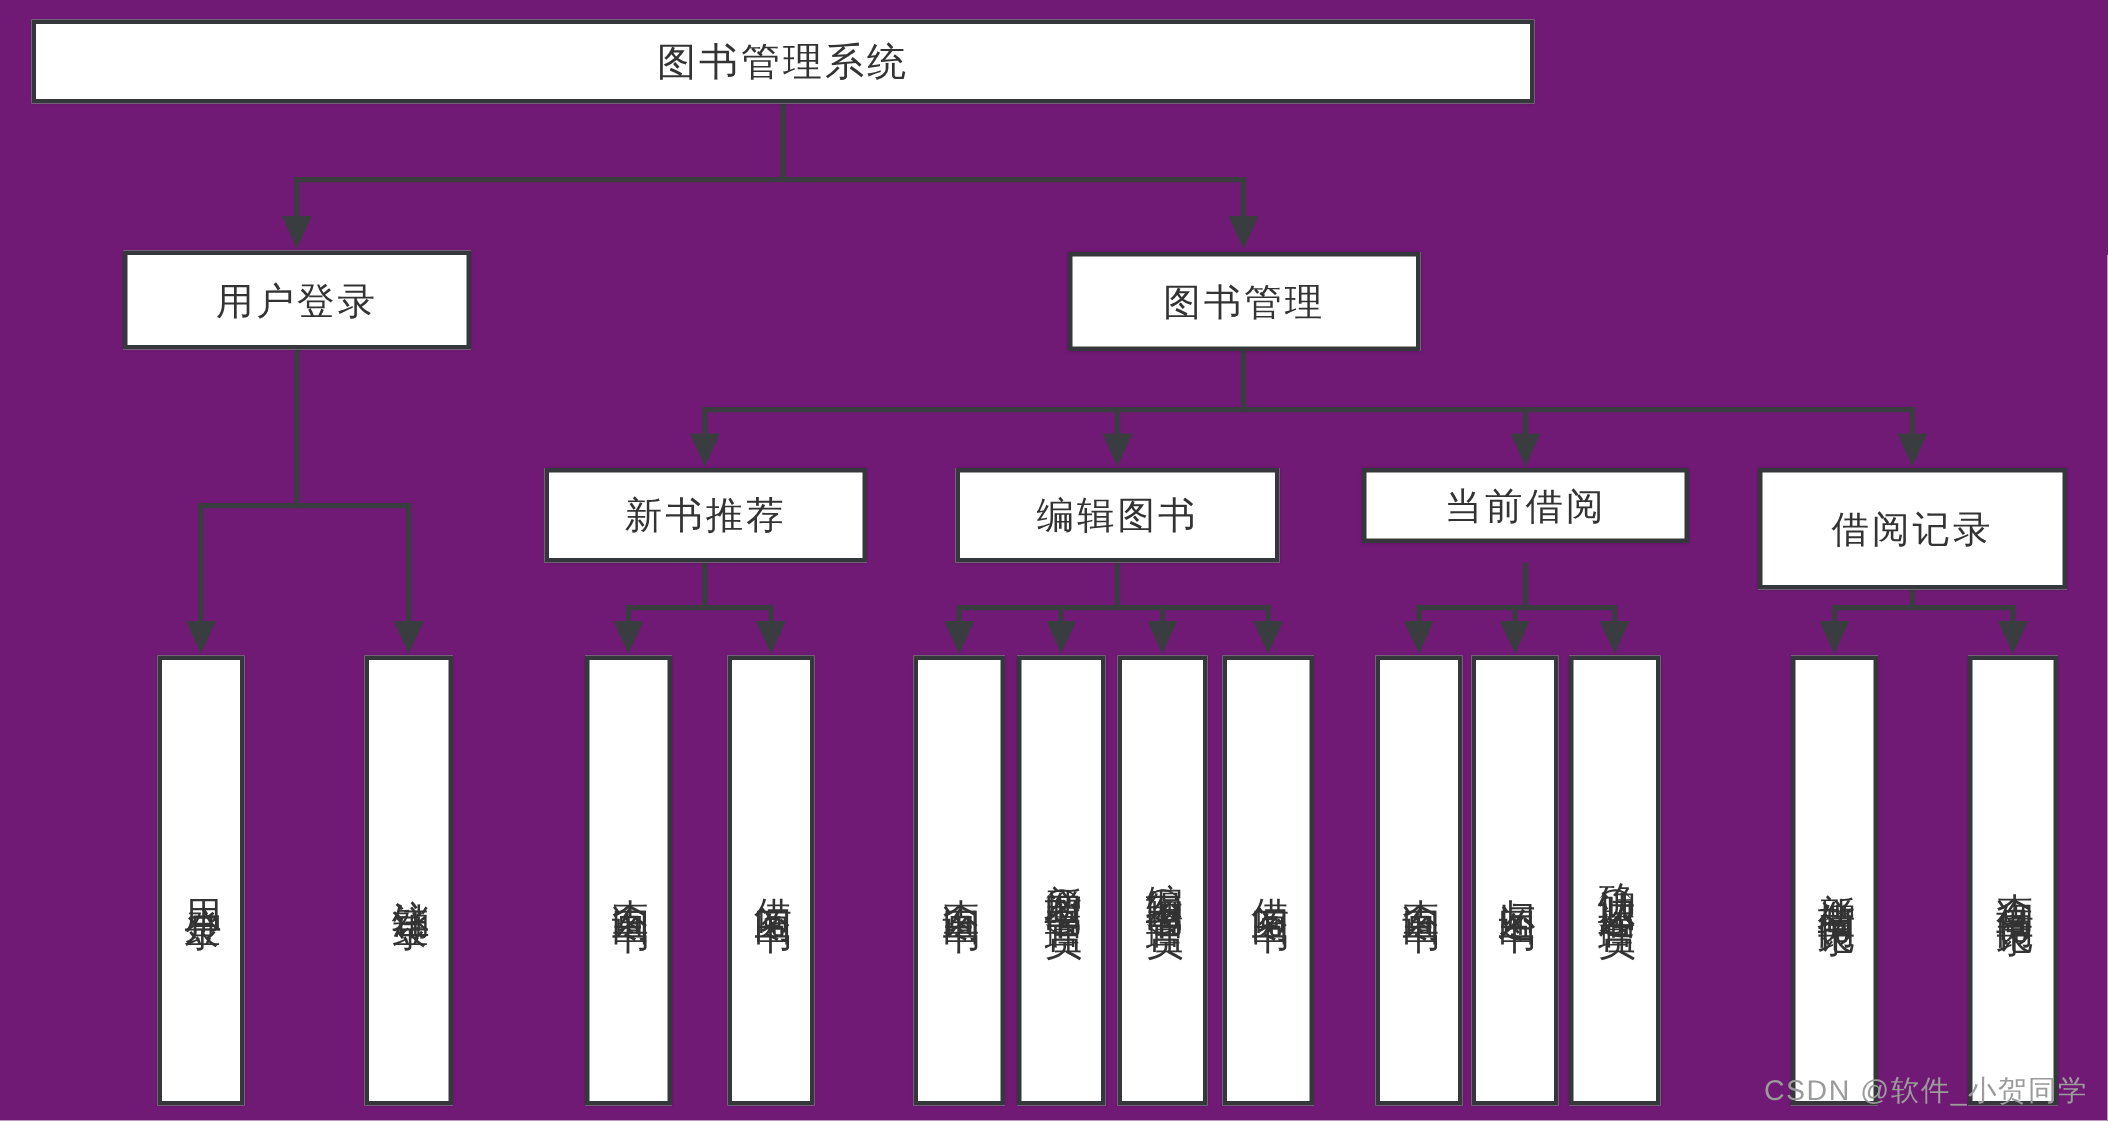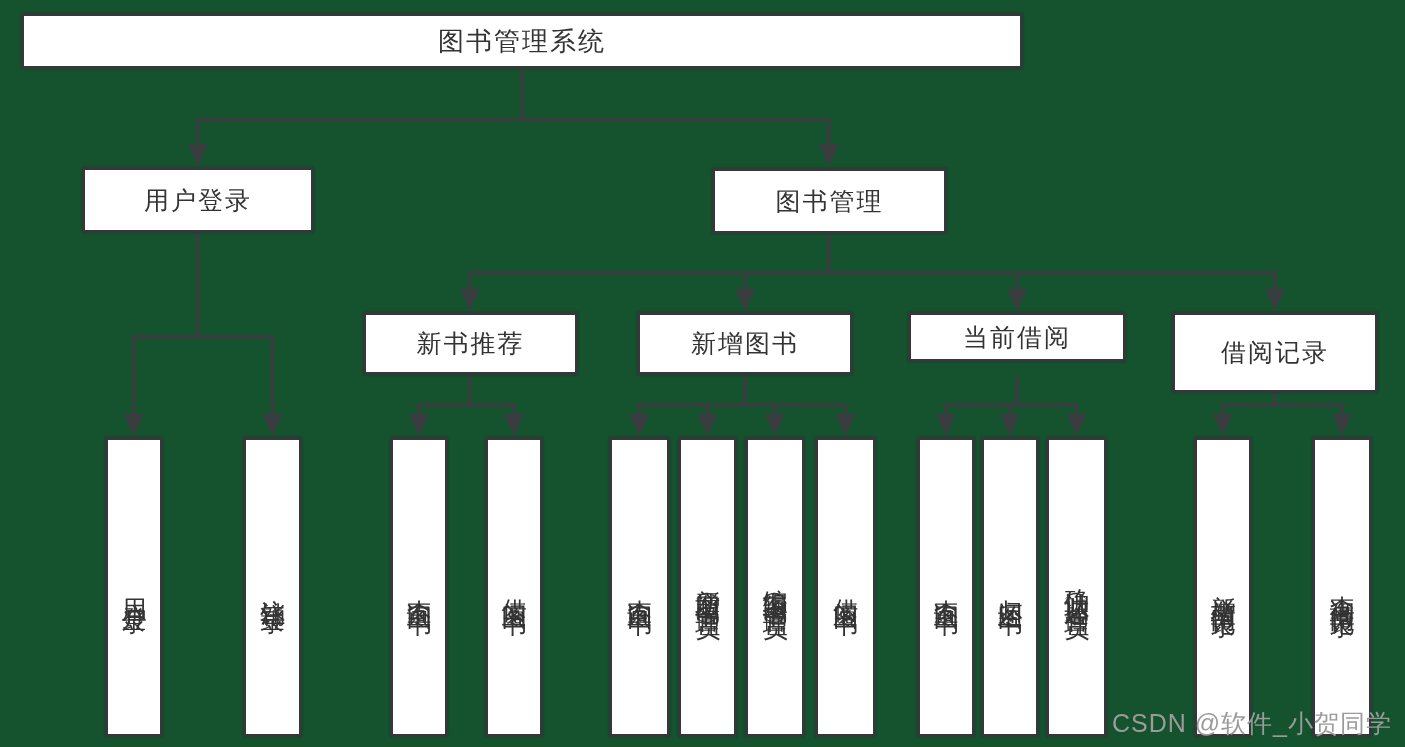--- a/index.html
+++ b/index.html
@@ -1,20 +1,20 @@
 <!DOCTYPE html>
 <html><head>
 <meta charset="utf-8">
 <style>
   html, body { margin: 0; padding: 0; background: #ffffff; }
   #canvas {
     position: relative;
     width: 1405px;
     height: 747px;
-    background: #14532d;
+    background: #701a75;
     font-family: "Liberation Sans", sans-serif;
     color: #333333;
     overflow: hidden;
   }
   #connector-svg {
     position: absolute;
     left: 0; top: 0;
     width: 1405px; height: 747px;
     pointer-events: none;
   }
@@ -56,21 +56,21 @@
     font-size: 25px;
     line-height: 1.1;
     letter-spacing: 4px;
     color: #333333;
     white-space: nowrap;
   }
   .watermark {
     position: absolute;
     right: 13px;
     bottom: 7px;
-    font-size: 25px;
+    font-size: 19px;
     letter-spacing: 1px;
     color: #9b9b9b;
     white-space: nowrap;
   }
 </style>
 </head>
 <body>
 
 <div id="canvas">
 
@@ -149,21 +149,21 @@
       <polygon class="ahead" points="1332,414 1352,414 1342,436"></polygon>
     </g>
   </svg>
 
   <div class="hnode root" style="left:21px; top:13px; width:1002px; height:56px">图书管理系统</div>
 
   <div class="hnode" style="left:82px; top:167px; width:232px; height:66px">用户登录</div>
   <div class="hnode" style="left:712px; top:168px; width:235px; height:66px">图书管理</div>
 
   <div class="hnode" style="left:363px; top:312px; width:215px; height:63px">新书推荐</div>
-  <div class="hnode" style="left:637px; top:312px; width:216px; height:63px">新增图书</div>
+  <div class="hnode" style="left:637px; top:312px; width:216px; height:63px">编辑图书</div>
   <div class="hnode" style="left:908px; top:312px; width:218px; height:50px">当前借阅</div>
   <div class="hnode" style="left:1172px; top:312px; width:206px; height:81px">借阅记录</div>
 
   <div class="vnode" style="left:105px; top:437px; width:58px; height:300px">
     <span class="vtext">用户登录</span>
   </div>
   <div class="vnode" style="left:243px; top:437px; width:59px; height:300px">
     <span class="vtext">注销登录</span>
   </div>
 

